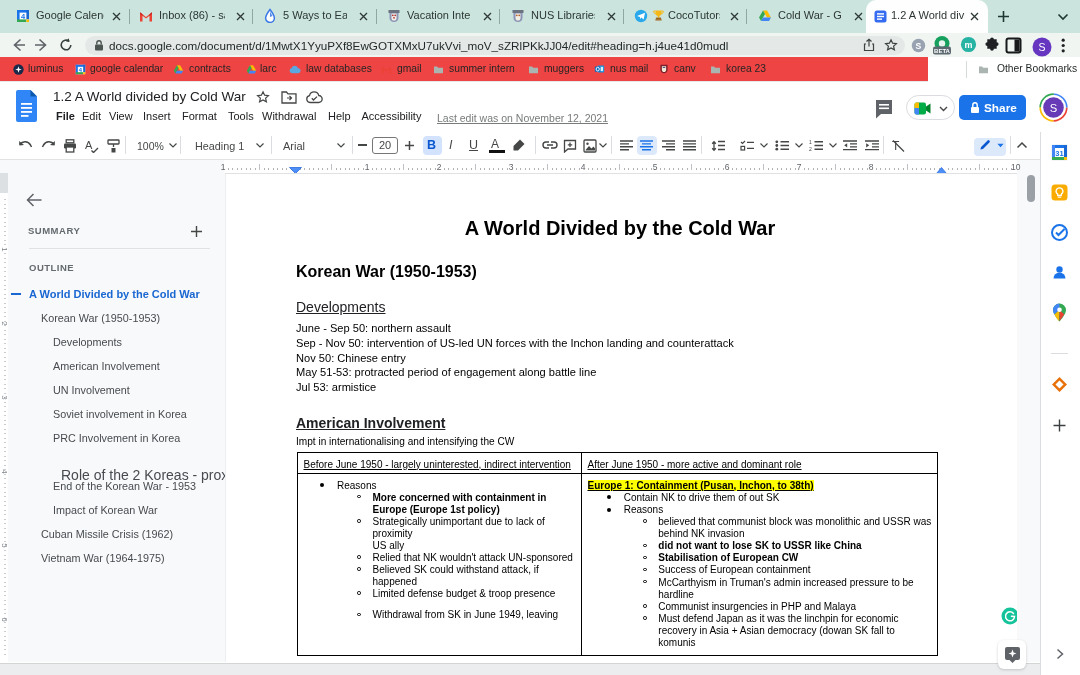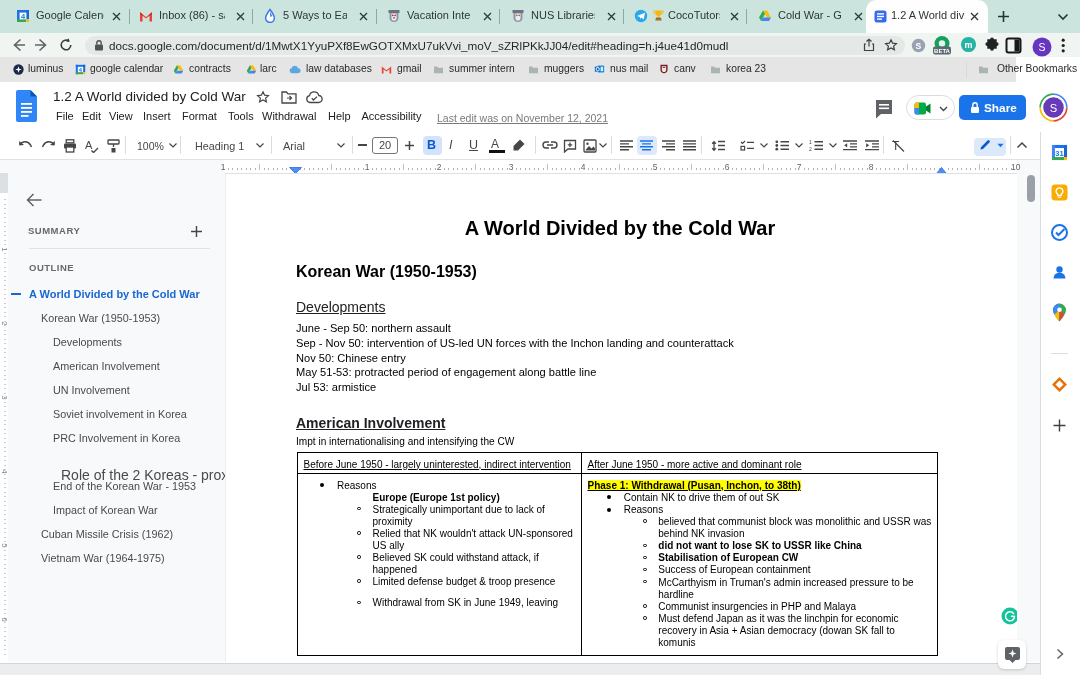--- a/index.html
+++ b/index.html
@@ -190,21 +190,21 @@
       <text x="10" y="13.8" font-size="10.5" fill="#fff" text-anchor="middle" font-family="Liberation Sans">S</text>
     </svg>
 
   <svg class="abs" style="left:1061px;top:5px;" width="4.4" height="15" viewBox="0 0 4 14">
       <circle cx="2" cy="2" r="1.5" fill="#202124"></circle>
       <circle cx="2" cy="7" r="1.5" fill="#202124"></circle>
       <circle cx="2" cy="12" r="1.5" fill="#202124"></circle>
     </svg>
 </div>
 
-<div class="abs" id="bkrow" style="left:0;top:57px;width:1016px;height:25px;background:#e5e5e5;border-bottom:1px solid #e6e9e7;font-size:10.3px;color:#1f2523;white-space:nowrap;">
+<div class="abs" id="bkrow" style="left:0;top:57px;width:928px;height:25px;background:#ef4444;border-bottom:1px solid #e6e9e7;font-size:10.3px;color:#1f2523;white-space:nowrap;">
 
   <svg class="abs" style="left:13px;top:7px;" width="11" height="11" viewBox="0 0 15 15">
       <circle cx="7.5" cy="7.5" r="7" fill="#1b2a4a"></circle>
       <path d="M7.5 3 L8.6 6.4 L12 7.5 L8.6 8.6 L7.5 12 L6.4 8.6 L3 7.5 L6.4 6.4 Z" fill="#fff"></path>
     </svg>
   <div class="abs" style="left:28px;top:6px;">luminus</div>
 
   <svg class="abs" style="left:75px;top:7px;" width="11" height="11" viewBox="0 0 14 14">
       <rect x="1" y="1" width="12" height="12" fill="#fff"></rect>
       <rect x="1" y="1" width="12" height="2.6" fill="#1a73e8"></rect>
@@ -297,21 +297,21 @@
   <svg class="abs" style="left:281px;top:9px;" width="16" height="13" viewBox="0 0 16 13">
       <path d="M1 1 h4.5 l1.5 1.8 H15 V12 H1 Z" fill="none" stroke="#444746" stroke-width="1.3"></path>
       <path d="M6 7 h4 M8.5 5 L10.5 7 L8.5 9" stroke="#444746" stroke-width="1.2" fill="none"></path>
     </svg>
 
   <svg class="abs" style="left:306px;top:9px;" width="17" height="13" viewBox="0 0 17 13">
       <path d="M4 11.5 a3.5 3.5 0 0 1 -0.5 -6.9 A4.8 4.8 0 0 1 12.8 4.5 A3.4 3.4 0 0 1 12.5 11.5 Z" fill="none" stroke="#444746" stroke-width="1.3"></path>
       <path d="M5.8 7.2 L7.5 9 L11 5.6" stroke="#444746" stroke-width="1.3" fill="none"></path>
     </svg>
 
-  <div class="abs" style="left:56px;top:28px;font-size:11px;color:#202124;">File</div>
+  <div class="abs" style="left:56px;top:28px;font-size:11px;color:#202124;font-weight:bold;">File</div>
   <div class="abs" style="left:82px;top:28px;font-size:11px;color:#202124;">Edit</div>
   <div class="abs" style="left:109px;top:28px;font-size:11px;color:#202124;">View</div>
   <div class="abs" style="left:143px;top:28px;font-size:11px;color:#202124;">Insert</div>
   <div class="abs" style="left:182px;top:28px;font-size:11px;color:#202124;">Format</div>
   <div class="abs" style="left:228px;top:28px;font-size:11px;color:#202124;">Tools</div>
   <div class="abs" style="left:262px;top:28px;font-size:11px;color:#202124;">Withdrawal</div>
   <div class="abs" style="left:328px;top:28px;font-size:11px;color:#202124;">Help</div>
   <div class="abs" style="left:361.5px;top:28px;font-size:11px;color:#202124;">Accessibility</div>
   <div class="abs" style="left:437px;top:30px;font-size:10.5px;color:#777b79;text-decoration:underline;">Last edit was on November 12, 2021</div>
 
@@ -862,34 +862,35 @@
   <div class="abs" style="left:297px;top:482px;width:641px;height:1px;background:#000;"></div>
   <div class="abs" style="left:297px;top:278.5px;width:1px;height:204px;background:#000;"></div>
   <div class="abs" style="left:581px;top:278.5px;width:1px;height:204px;background:#000;"></div>
   <div class="abs" style="left:937px;top:278.5px;width:1px;height:204px;background:#000;"></div>
 
   <div class="abs" style="left:303.5px;top:285.7px;font-size:10px;color:#000;text-decoration:underline;">Before June 1950 - largely uninterested, indirect intervention</div>
   <div class="abs" style="left:587.5px;top:285.7px;font-size:10px;color:#000;text-decoration:underline;">After June 1950 - more active and dominant role</div>
 
   <div class="abs" id="lcell" style="left:303px;top:306.5px;width:276px;font-size:10px;line-height:12.05px;color:#000;">
     <div class="tl b1"><span class="dot"></span>Reasons</div>
+    <div class="tl b2"><span class="circ"></span><b>More concerned with containment in</b></div>
     <div class="tl b2"><b>Europe (Europe 1st policy)</b></div>
     <div class="tl b2"><span class="circ"></span>Strategically unimportant due to lack of</div>
     <div class="tl b2">proximity</div>
+    <div class="tl b2">US ally</div>
     <div class="tl b2"><span class="circ"></span>Relied that NK wouldn't attack UN-sponsored</div>
-    <div class="tl b2">US ally</div>
     <div class="tl b2"><span class="circ"></span>Believed SK could withstand attack, if</div>
     <div class="tl b2">happened</div>
     <div class="tl b2"><span class="circ"></span>Limited defense budget &amp; troop presence</div>
     <div class="tl" style="line-height:9.4px;">&nbsp;</div>
     <div class="tl b2"><span class="circ"></span>Withdrawal from SK in June 1949, leaving</div>
   </div>
 
   <div class="abs" id="rcell" style="left:587.5px;top:306.5px;width:348px;font-size:10px;line-height:12.13px;color:#000;">
-    <div class="tl"><span style="background:#ffff00;font-weight:bold;text-decoration:underline;">Phase 1: Withdrawal (Pusan, Inchon, to 38th)</span></div>
+    <div class="tl"><span style="background:#ffff00;font-weight:bold;text-decoration:underline;">Europe 1: Containment (Pusan, Inchon, to 38th)</span></div>
     <div class="tl c1"><span class="dot"></span>Contain NK to drive them of out SK</div>
     <div class="tl c1"><span class="dot"></span>Reasons</div>
     <div class="tl c2"><span class="circ"></span>believed that communist block was monolithic and USSR was</div>
     <div class="tl c2">behind NK invasion</div>
     <div class="tl c2"><span class="circ"></span><b>did not want to lose SK to USSR like China</b></div>
     <div class="tl c2"><span class="circ"></span><b>Stabilisation of European CW</b></div>
     <div class="tl c2"><span class="circ"></span>Success of European containment</div>
     <div class="tl c2"><span class="circ"></span>McCarthyism in Truman's admin increased pressure to be</div>
     <div class="tl c2">hardline</div>
     <div class="tl c2"><span class="circ"></span>Communist insurgencies in PHP and Malaya</div>

